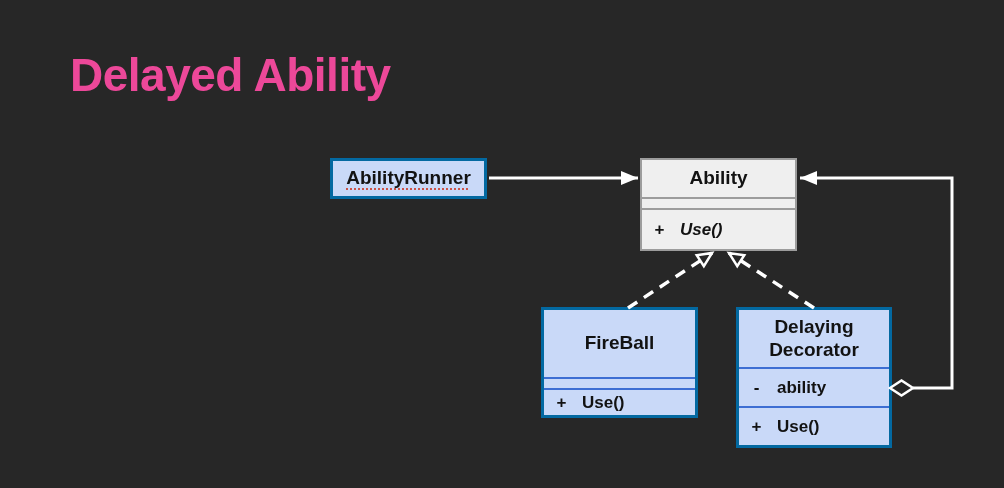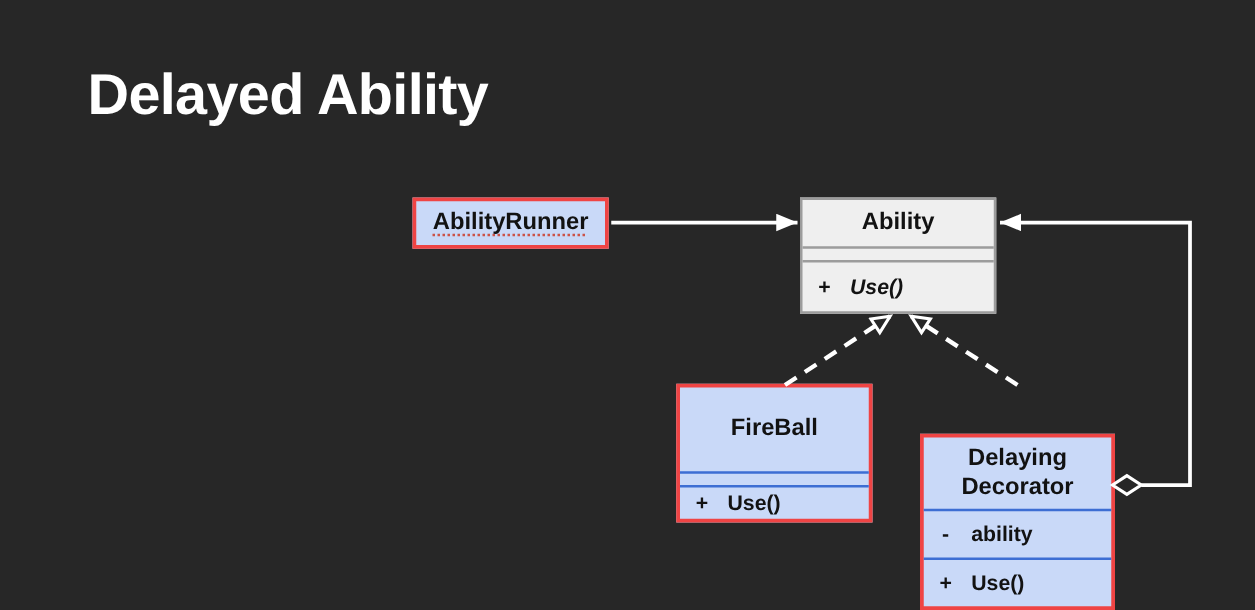--- a/index.html
+++ b/index.html
@@ -9,35 +9,35 @@
     height: 488px;
     background: #272727;
     overflow: hidden;
     font-family: "Liberation Sans", sans-serif;
   }
   .slide-title {
     position: absolute;
     left: 70px;
     top: 48px;
     margin: 0;
-    color: #ffffff;
+    color: #ec4899;
     font-size: 46px;
     font-weight: bold;
     letter-spacing: -0.5px;
   }
   
   .uml-class {
     position: absolute;
     box-sizing: border-box;
     display: flex;
     flex-direction: column;
     color: #121212;
     font-weight: bold;
   }
-  .uml-class.blue { background: #c9d9f8; border: 3px solid #ef4444; }
+  .uml-class.blue { background: #c9d9f8; border: 3px solid #0369a1; }
   .uml-class.gray { background: #efefef; border: 2px solid #9c9c9c; }
 
   .uml-name {
     display: flex;
     align-items: center;
     justify-content: center;
     text-align: center;
     font-size: 19px;
     line-height: 1.18;
     padding: 0 6px;
@@ -63,21 +63,21 @@
   .box-runner .uml-name { flex: 1; }
   .spellcheck {
     text-decoration: underline dotted #cc5348;
     text-decoration-thickness: 2px;
     text-underline-offset: 4px;
   }
   .box-ability { left: 640px; top: 158px; width: 157px; height: 93px; }
   .box-ability .uml-name { height: 37px; }
   .box-fireball { left: 541px; top: 307px; width: 157px; height: 111px; }
   .box-fireball .uml-name { height: 67px; }
-  .box-decorator { left: 736px; top: 307px; width: 156px; height: 141px; margin-top: 40px; }
+  .box-decorator { left: 736px; top: 307px; width: 156px; height: 141px; }
   .box-decorator .uml-name { height: 57px; }
   .box-decorator .member-row { flex: 1 1 0; }
 
   
   .connectors {
     position: absolute;
     left: 0; top: 0;
     width: 1004px;
     height: 488px;
     pointer-events: none;

